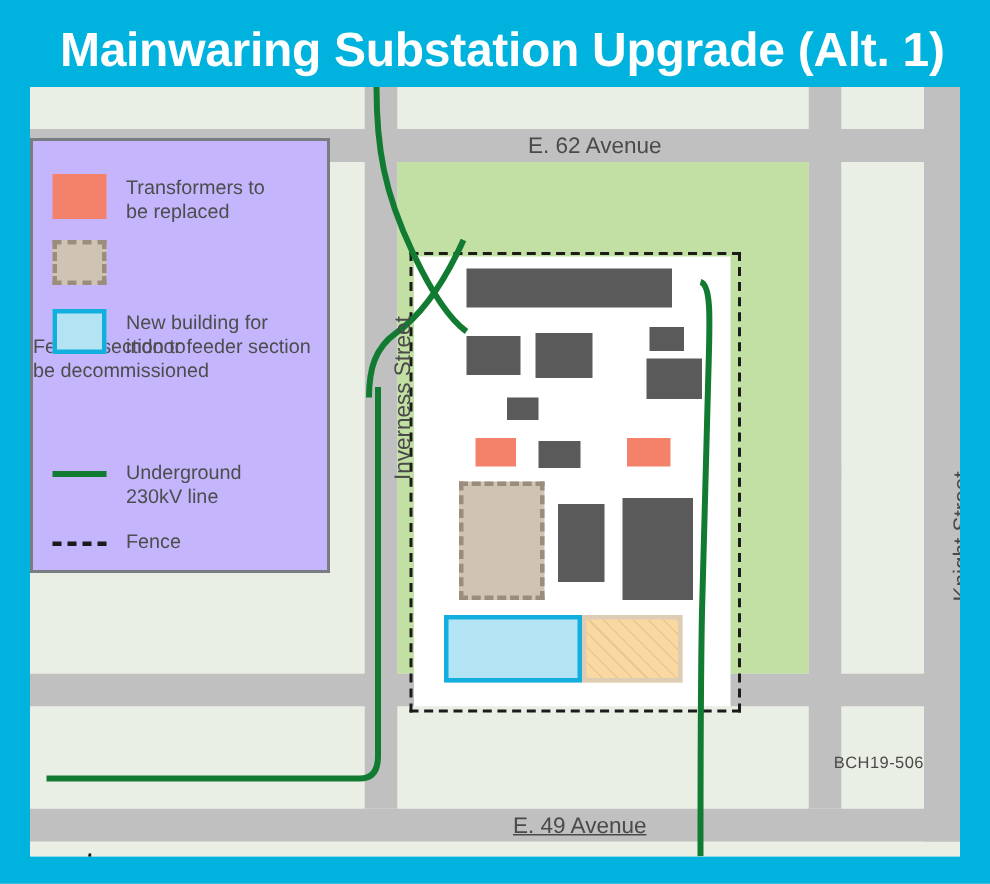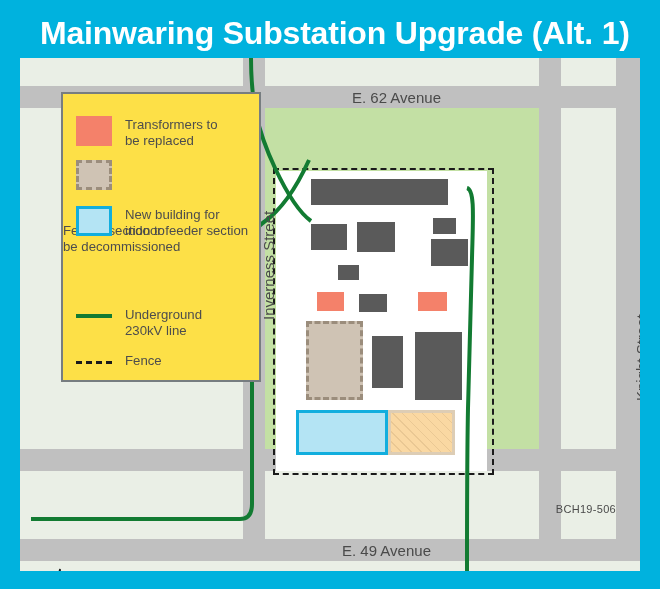--- a/index.html
+++ b/index.html
@@ -82,23 +82,22 @@
 
   
   #ref-code{
     position:absolute;right:24px;bottom:56px;
     font-size:11px;color:#4a4a4a;letter-spacing:.3px;
   }
 
   
   #legend{
     position:absolute;left:20px;top:92px;width:200px;height:290px;
-    background:#fde047;border:2px solid #777d80;box-sizing:border-box;
+    background:#c4b5fd;border:2px solid #777d80;box-sizing:border-box;
     padding:0;
-    margin-left:41px;
   }
   .legend-row{
     position:absolute;left:0;width:200px;display:flex;align-items:flex-start;
   }
   .sw-wrap{width:62px;flex:0 0 62px;display:flex;justify-content:center;}
   .lg-text{
     font-size:13.2px;color:#4d4d4d;line-height:16px;padding-top:1px;
     white-space:pre-line;
   }
   .sw{width:36px;height:30px;box-sizing:border-box;}
@@ -169,21 +168,21 @@
     <div id="future-expansion" style="left:368px;top:352px;width:67px;height:45px;"></div>
 
     <svg id="lines" viewBox="0 0 620 513">
       <path d="M 231 0 C 231 40, 236 70, 255 110 C 272 146, 284 158, 291 163" fill="none" stroke="#127b32" stroke-width="4"></path>
       <path d="M 255 110 C 245 132, 230 158, 210 172 C 196 182, 192 196, 192 215" fill="none" stroke="#127b32" stroke-width="4" transform="translate(34,-8)"></path>
       <path d="M 447 130 C 455 132, 453 160, 452 200 C 451 250, 449 300, 448 350 C 447 400, 447 440, 447 513" fill="none" stroke="#127b32" stroke-width="4"></path>
       <path d="M 11 461 L 220 461 C 228 461, 232 456, 232 446 L 232 200" fill="none" stroke="#127b32" stroke-width="4"></path>
     </svg>
 
     <div class="street-label" style="left:332px;top:31px;">E. 62 Avenue</div>
-    <div class="street-label" style="left:322px;top:484px;">E. 49 Avenue</div>
+    <div class="street-label" style="left:322px;top:484px;text-decoration:underline;">E. 49 Avenue</div>
     <div class="street-label vert" style="left:240px;top:262px;transform:rotate(-90deg);">Inverness Street</div>
     <div class="street-label vert" style="left:613px;top:343px;transform:rotate(-90deg);">Knight Street</div>
 
     <svg id="compass" viewBox="0 0 40 52">
       <polygon points="18,6 27,40 18,33 18,6" fill="#1b1b1b"></polygon>
       <polygon points="18,6 9,40 18,33 18,6" fill="#ffffff" stroke="#1b1b1b" stroke-width="1.6"></polygon>
     </svg>
 
     <div id="ref-code">BCH19-506</div>
   </div>

